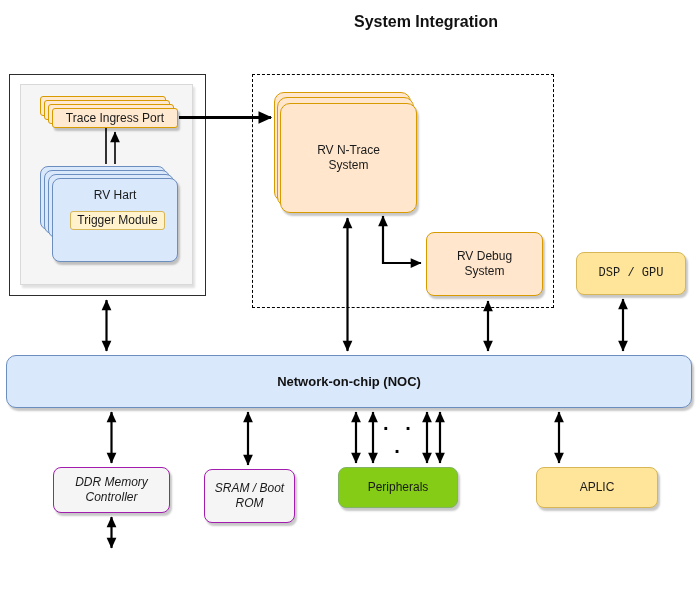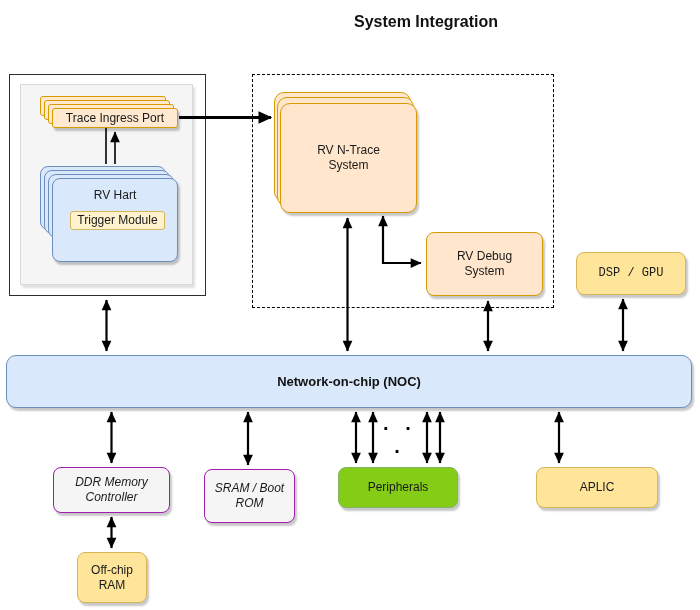--- a/index.html
+++ b/index.html
@@ -77,22 +77,20 @@
   <div class="node yellow shadow" style="left:576px; top:252px; width:110px; height:43px; border-radius:8px;font-family:Liberation Mono, monospace;">DSP / GPU</div>
 
   <div class="node blue shadow" style="left:6px; top:355px; width:686px; height:53px; border-radius:10px; font-weight:bold; font-size:13px; color:#111;">Network-on-chip (NOC)</div>
 
   <div class="node gray shadow" style="left:53px; top:467px; width:117px; height:46px; border-radius:8px;">DDR Memory
 Controller</div>
   <div class="node gray shadow" style="left:204px; top:469px; width:91px; height:54px; border-radius:8px;">SRAM / Boot
 ROM</div>
   <div class="node green shadow" style="left:338px; top:467px; width:120px; height:41px; border-radius:8px;">Peripherals</div>
   <div class="node yellow shadow" style="left:500px; top:467px; width:122px; height:41px; border-radius:8px;margin-left:36px;">APLIC</div>
-  <div class="node yellow shadow" style="left:77px; top:552px; width:70px; height:51px; border-radius:8px;">Off-chip
-RAM</div>
 
   <div class="dots">· · ·</div>
 
   <svg class="connectors" width="700" height="610">
     <defs>
       <marker id="ah" viewBox="0 0 12 12" refX="10.5" refY="6" markerWidth="13" markerHeight="13" orient="auto-start-reverse" markerUnits="userSpaceOnUse">
         <path d="M1,1.5 L11,6 L1,10.5 Z" fill="#000"></path>
       </marker>
       <marker id="ahbig" viewBox="0 0 12 12" refX="10.5" refY="6" markerWidth="20" markerHeight="15" orient="auto" markerUnits="userSpaceOnUse">
         <path d="M0.5,1 L11.5,6 L0.5,11 Z" fill="#000"></path>

